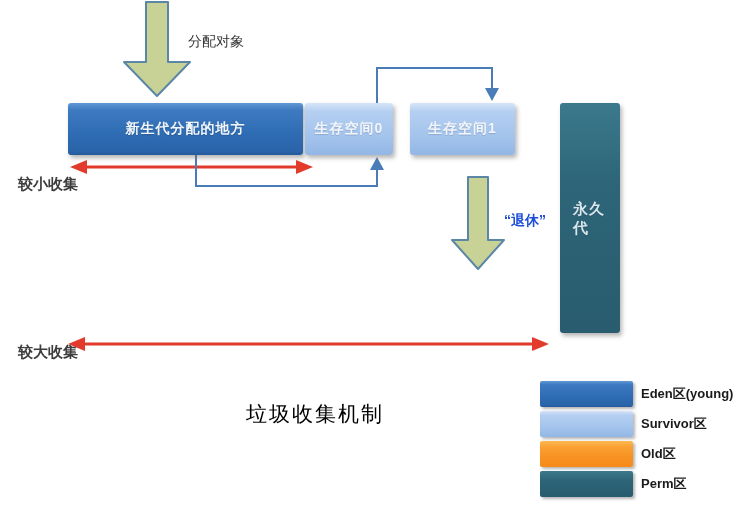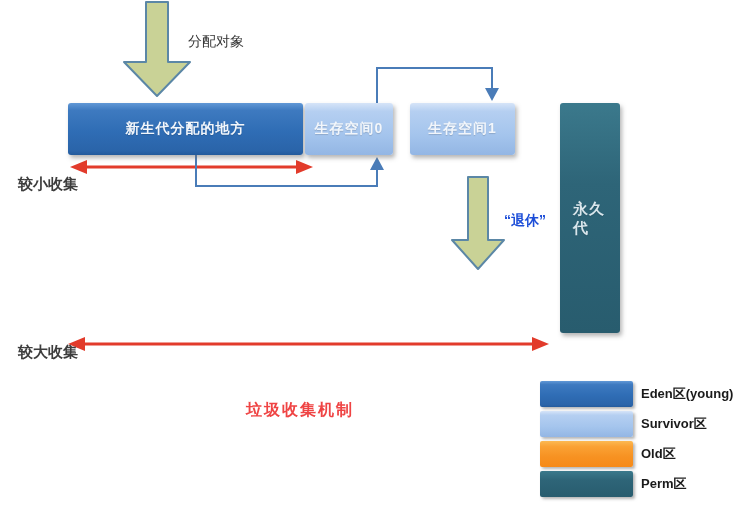--- a/index.html
+++ b/index.html
@@ -64,23 +64,23 @@
     color: #3d3d3d;
     white-space: nowrap;
   }
   #allocate-label { left: 188px; top: 33px; font-size: 14px; color: #333; text-align: center; }
   #minor-gc-label { left: 18px; top: 175px; font-size: 15px; font-weight: 600; }
   #major-gc-label { left: 18px; top: 343px; font-size: 15px; font-weight: 600; }
   #retire-label   { left: 504px; top: 212px; font-size: 14px; font-weight: 700; color: #1d4ed8; }
   #diagram-title {
     position: absolute;
     left: 246px; top: 400px;
-    font-size: 16px;
-    font-weight: 700;
-    color: #ef4444;
+    font-size: 21px;
+    font-weight: 400;
+    color: #000000;
     letter-spacing: 2px;
   }
   #legend {
     position: absolute;
     left: 540px; top: 381px;
     display: flex;
     flex-direction: column;
     gap: 4px;
   }
   .legend-row {

